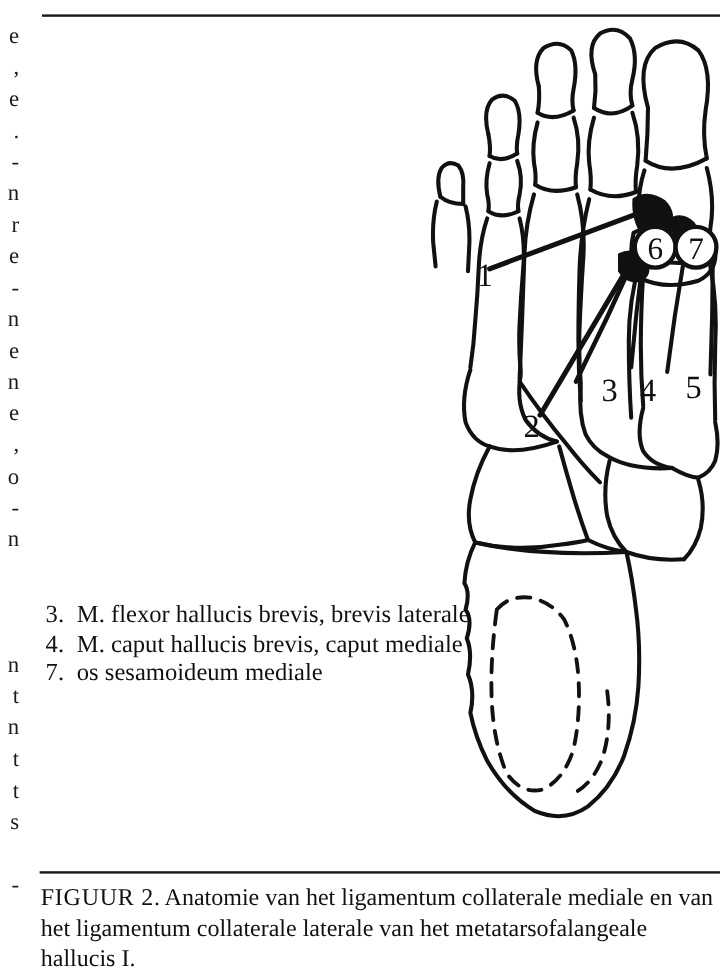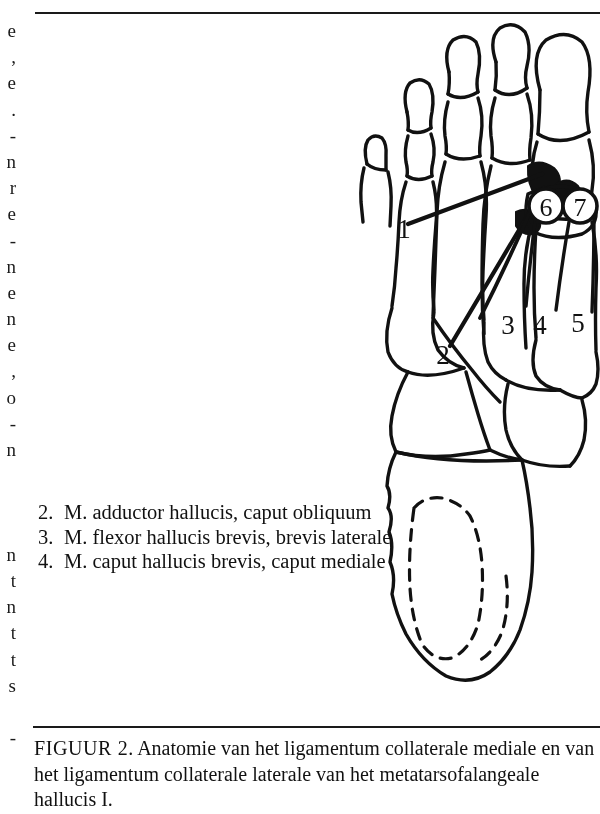--- a/index.html
+++ b/index.html
@@ -214,22 +214,22 @@
       <g>
         <circle cx="216" cy="190" r="17" fill="#ffffff" stroke="#111111" stroke-width="3.6"></circle>
         <text id="callout-6" x="216" y="200" text-anchor="middle" font-size="26" font-family="Liberation Serif, DejaVu Serif, serif" fill="#111111">6</text>
         <circle cx="250" cy="190" r="17" fill="#ffffff" stroke="#111111" stroke-width="3.6"></circle>
         <text id="callout-7" x="250" y="200" text-anchor="middle" font-size="26" font-family="Liberation Serif, DejaVu Serif, serif" fill="#111111">7</text>
       </g>
     </svg>
   </div>
 
   <div id="legend-list">
-    <span class="legend-row"><span class="legend-num">2.</span><span>M. adductor hallucis, caput obliquum</span></span>
     <span class="legend-row"><span class="legend-num">3.</span><span>M. flexor hallucis brevis, brevis laterale</span></span>
     <span class="legend-row"><span class="legend-num">4.</span><span>M. caput hallucis brevis, caput mediale</span></span>
+    <span class="legend-row"><span class="legend-num">7.</span><span>os sesamoideum mediale</span></span>
   </div>
 
   <div class="rule" id="rule-bottom"></div>
 
   <div id="figure-caption"><span class="cap-label">FIGUUR 2</span><span>. Anatomie van het ligamentum collaterale mediale en van het ligamentum collaterale laterale van het metatarsofalangeale hallucis I.</span></div>
 
 </div>
 
 </body></html>

